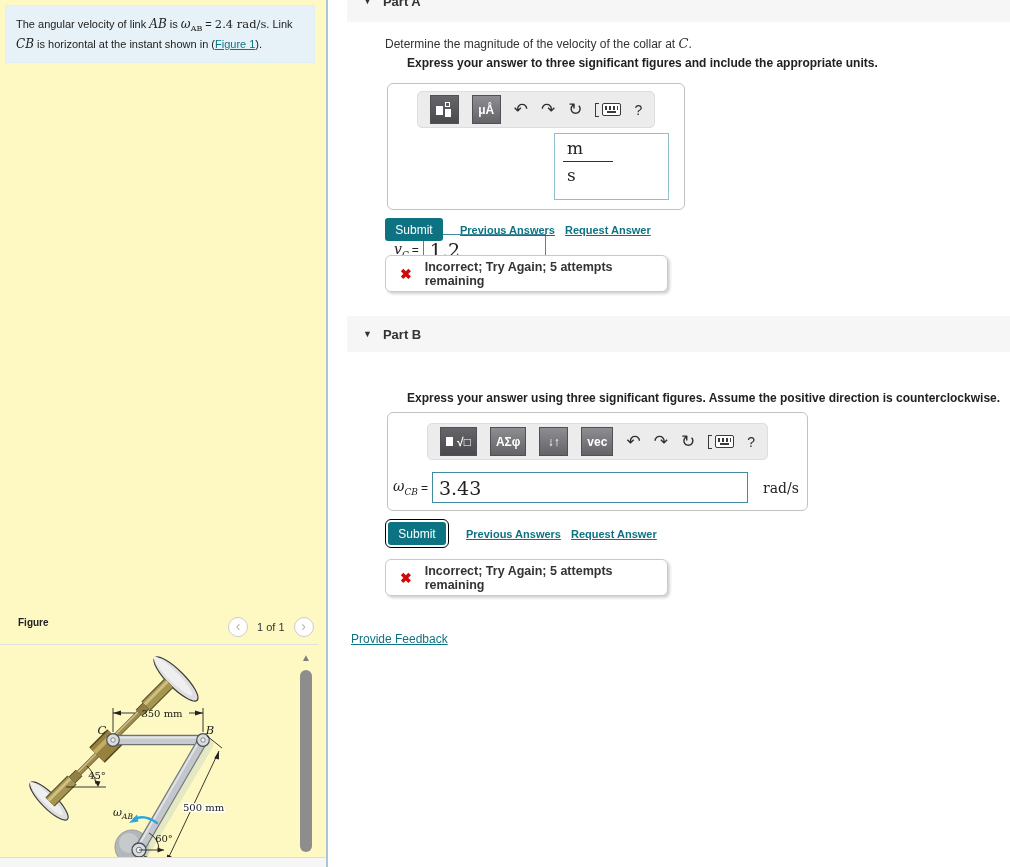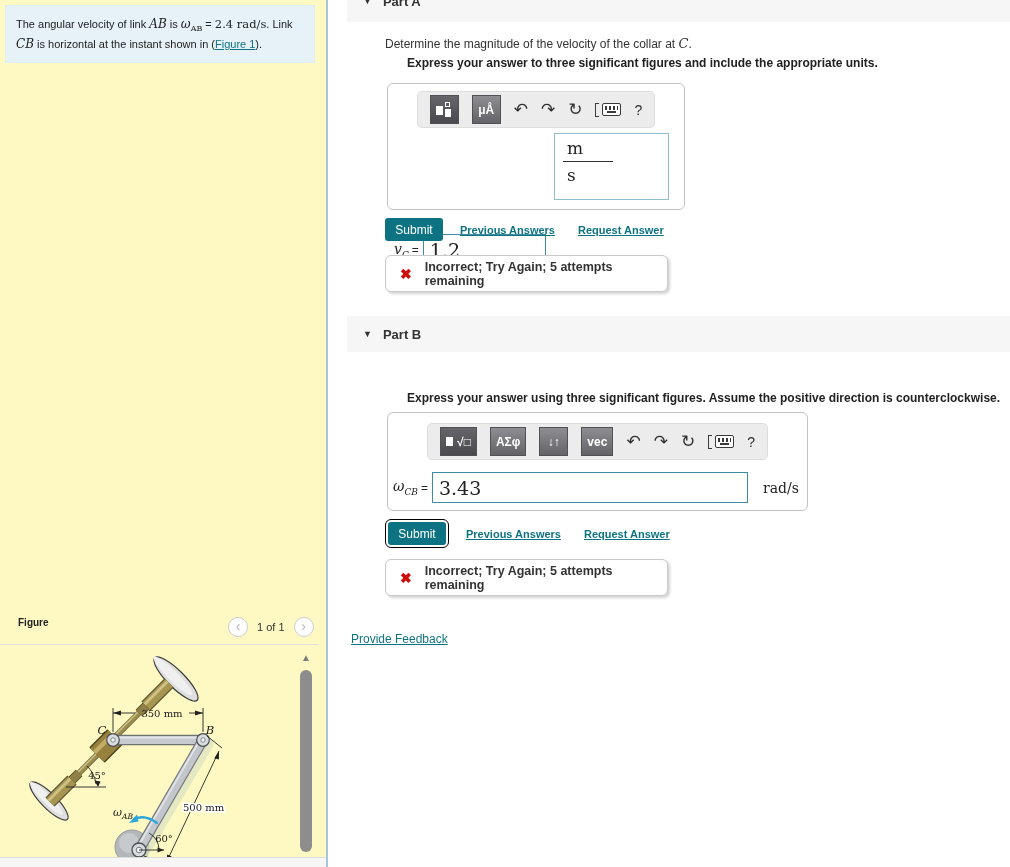--- a/index.html
+++ b/index.html
@@ -86,21 +86,21 @@
   .frac-num { font-family:"DejaVu Serif", serif; font-size:17px; color:#222; display:inline-block;
               padding:1px 30px 3px 4px; border-bottom:1px solid #333; }
   .frac-den { font-family:"DejaVu Serif", serif; font-size:17px; color:#222; padding:3px 4px; display:block; }
   .unit-plain { font-family:"DejaVu Serif", serif; font-size:14px; color:#222; }
 
   
   .submit-row { position:absolute; left:55px; display:flex; align-items:center; }
   .submit-btn { background:#0d7383; color:#fff; font-size:12px; font-weight:normal; border:none;
                 border-radius:3px; width:58px; height:23px; cursor:pointer; }
   .focus-ring { border:1.6px solid #000; border-radius:6px; padding:2px; display:inline-block; background:#fff; }
-  .ans-links { margin-left:17px; display:flex; gap:23px; }
+  .ans-links { margin-left:17px; display:flex; gap:10px; }
   .ans-links a { color:#0d7383; font-size:11px; font-weight:bold; text-decoration:underline; cursor:pointer; }
 
   
   .status-box { position:absolute; left:55px; width:283px; height:37px; background:#fff;
                 border:1px solid #c9c9c9; border-radius:6px; box-shadow:2px 2px 3px rgba(0,0,0,.18);
                 display:flex; align-items:center; padding:0 14px; gap:13px; }
   .status-x { color:#cf0a0a; font-size:14px; font-weight:bold; }
   .status-text { font-size:12.5px; font-weight:bold; color:#333; }
 
   #provide-feedback { position:absolute; left:21px; top:632px; font-size:12px; color:#0d7383;

